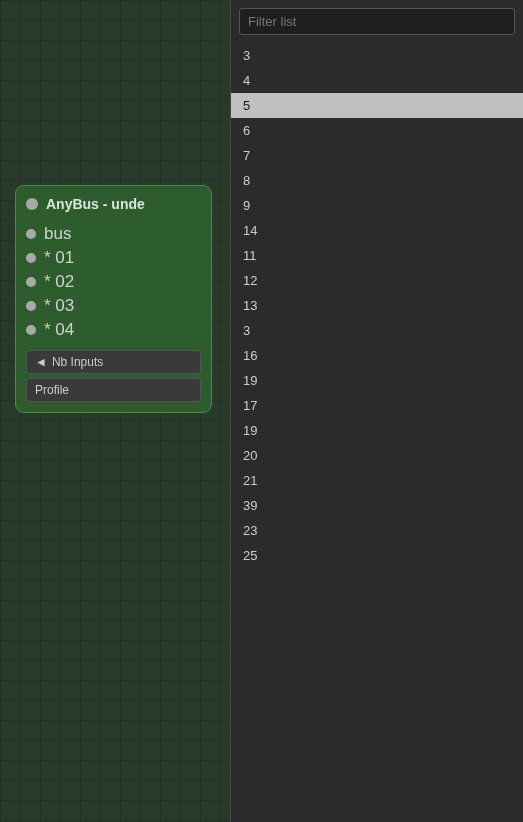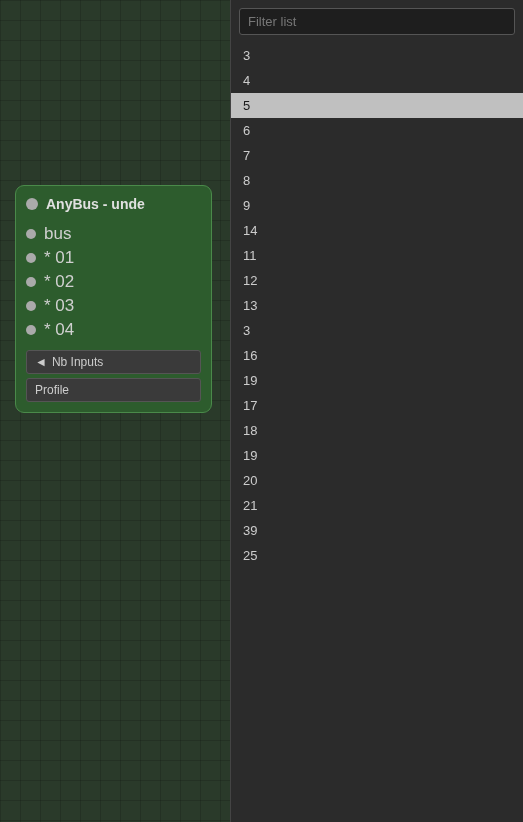--- a/index.html
+++ b/index.html
@@ -200,20 +200,20 @@
       <li>8</li>
       <li>9</li>
       <li>14</li>
       <li>11</li>
       <li>12</li>
       <li>13</li>
       <li>3</li>
       <li>16</li>
       <li>19</li>
       <li>17</li>
-      <li>18</li>
       <li>19</li>
       <li>20</li>
       <li>21</li>
       <li>39</li>
+      <li>23</li>
       <li>25</li>
     </ul>
 </div>
 
 </body></html>

